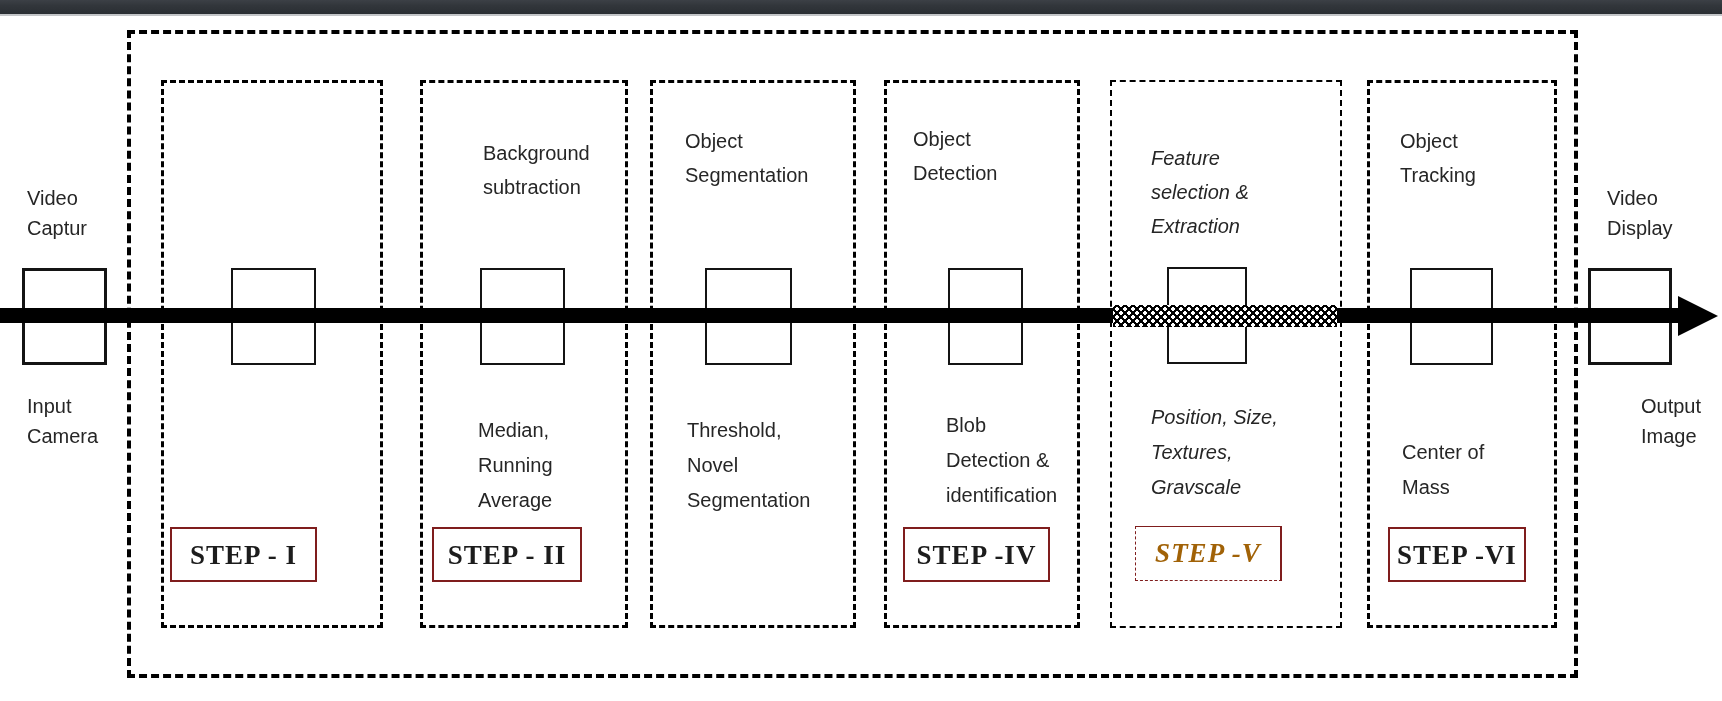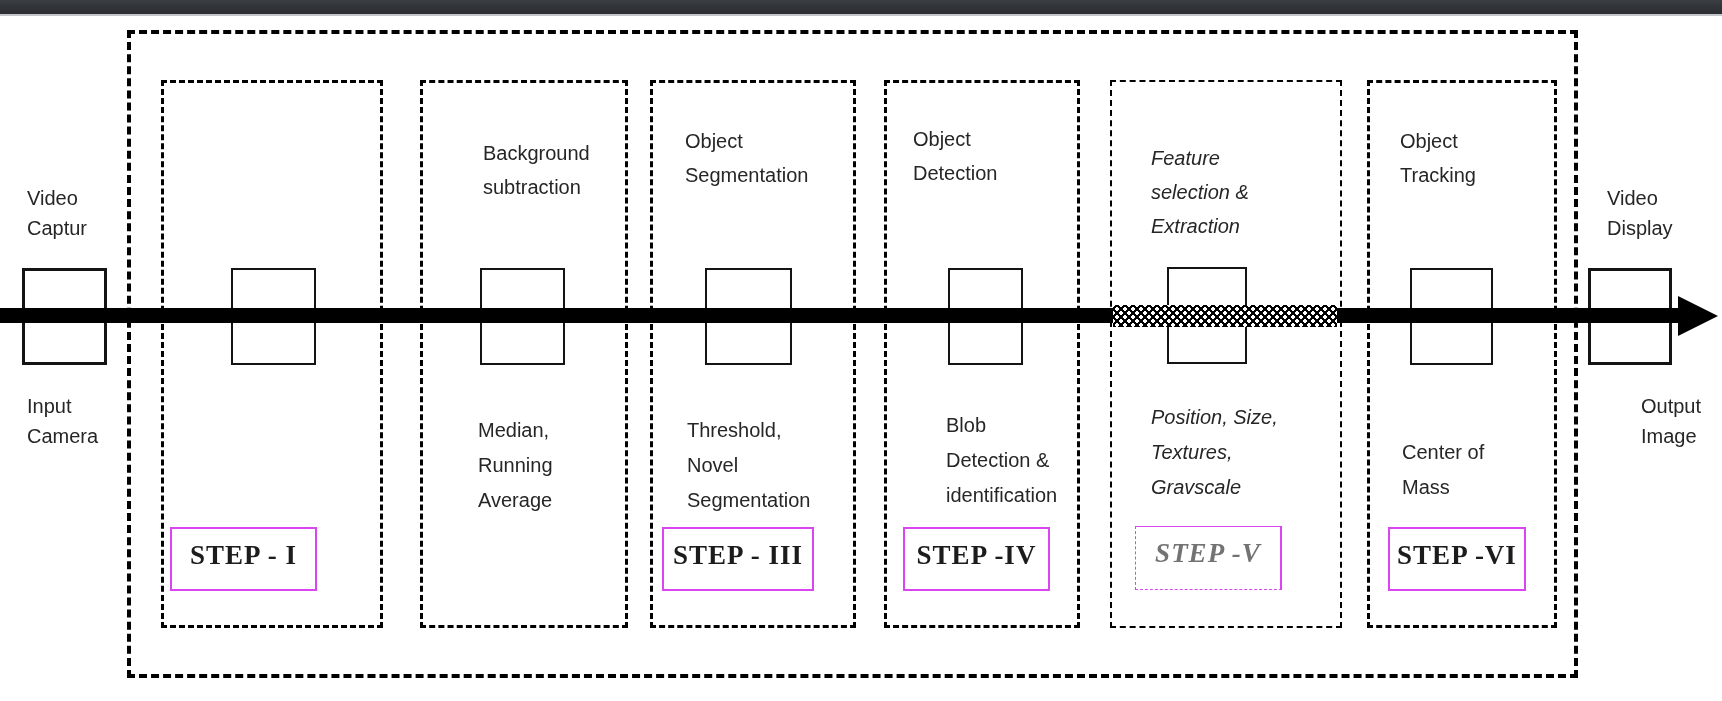--- a/index.html
+++ b/index.html
@@ -28,30 +28,30 @@
   }
   .step-box.fine{border-width:2px;font-style:italic;}
   .ml{white-space:pre-line;}
   .title{position:absolute;font-size:20px;line-height:34px;color:var(--text);}
   .desc{position:absolute;font-size:20px;line-height:35px;color:var(--text);}
   .node{
     position:absolute;top:185px;height:97px;border:2px solid #141414;
     box-sizing:border-box;background:transparent;
   }
   .slabel{
-    position:absolute;top:444px;height:64px;border:2px solid #d946ef;
+    position:absolute;top:444px;height:55px;border:2px solid #7f1d1d;
     box-sizing:border-box;text-align:center;
     font-family:"Liberation Serif","DejaVu Serif",serif;
     font-size:27px;line-height:52px;font-weight:600;letter-spacing:1px;color:#1c1c1c;
     background:transparent;
   }
   .slabel.faint{
     border-width:1px 2px 1px 1px;
     border-style:solid solid dashed dashed;
-    color:#737373;
+    color:#a16207;
   }
   .io-label{position:absolute;font-size:20px;line-height:30px;color:var(--text);}
   .io-node{
     position:absolute;top:268px;height:97px;border:3px solid #141414;
     box-sizing:border-box;background:transparent;
   }
   .flow-line{
     position:absolute;left:0;top:308px;width:1685px;height:15px;background:var(--ink);
   }
   .flow-pattern{
@@ -92,32 +92,32 @@
     </div>
   </div>
 
   <div class="step-box" style="left:420px;width:208px;">
     <div class="title ml" style="left:60px;top:53px;">Background
 subtraction</div>
     <div class="node" style="left:57px;width:85px;"></div>
     <div class="desc ml" style="left:55px;top:330px;">Median,
 Running
 Average</div>
+    <div class="slabel" style="left:9px;width:150px;">
+      <span>STEP - II</span>
+    </div>
   </div>
 
   <div class="step-box" style="left:650px;width:206px;">
     <div class="title ml" style="left:32px;top:41px;">Object
 Segmentation</div>
     <div class="node" style="left:52px;width:87px;"></div>
     <div class="desc ml" style="left:34px;top:330px;">Threshold,
 Novel
 Segmentation</div>
-    <div class="slabel" style="left:9px;width:152px;">
-      <span>STEP - III</span>
-    </div>
   </div>
 
   <div class="step-box" style="left:884px;width:196px;">
     <div class="title ml" style="left:26px;top:39px;">Object
 Detection</div>
     <div class="node" style="left:61px;width:75px;"></div>
     <div class="desc ml" style="left:23px;top:325px;margin-left:36px;">Blob
 Detection &amp;
 identification</div>
     <div class="slabel" style="left:16px;width:147px;">

